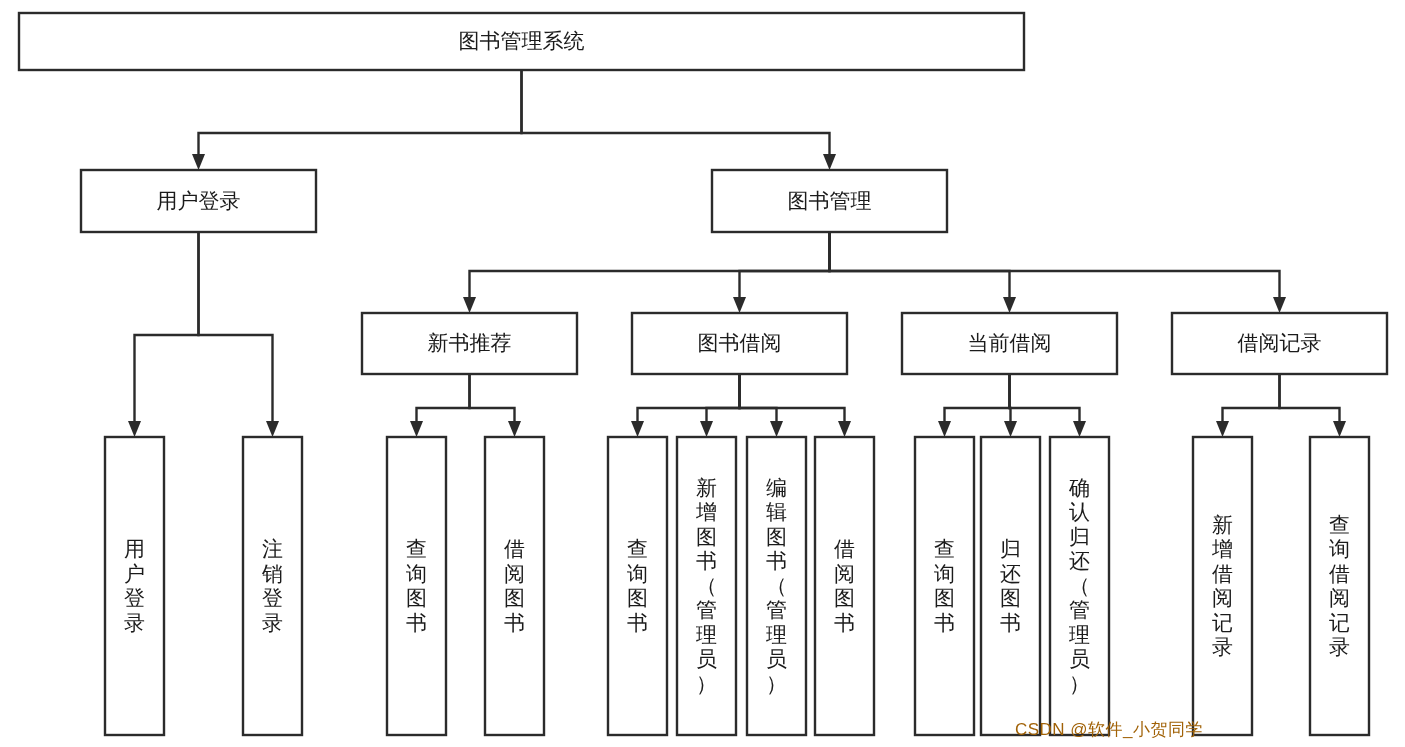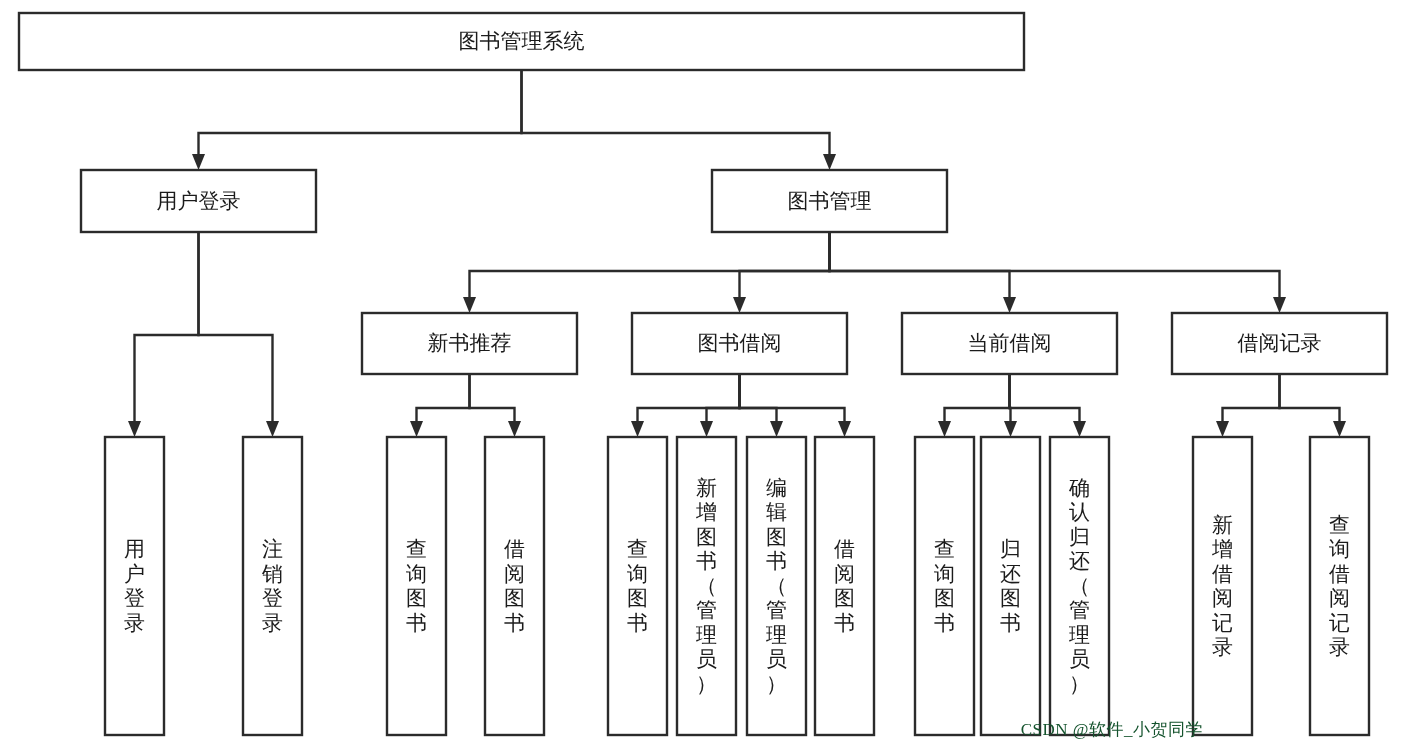--- a/index.html
+++ b/index.html
@@ -52,23 +52,23 @@
     stroke-linecap: butt;
   }
   .arrow-head {
     fill: #2b2b2b;
     stroke: none;
   }
   .watermark {
     position: absolute;
     right: 8px;
     bottom: 6px;
-    font-family: Liberation Serif, serif;
+    font-family: Liberation Sans, sans-serif;
     font-size: 17px;
-    color: #14532d;
+    color: #a16207;
     letter-spacing: 0.5px;
     white-space: nowrap;
     pointer-events: none;
   }
 </style>
 </head>
 <body>
 
 <div id="diagram-root">
   <svg class="diagram-canvas" id="diagram-canvas" viewBox="0 0 1405 747">

